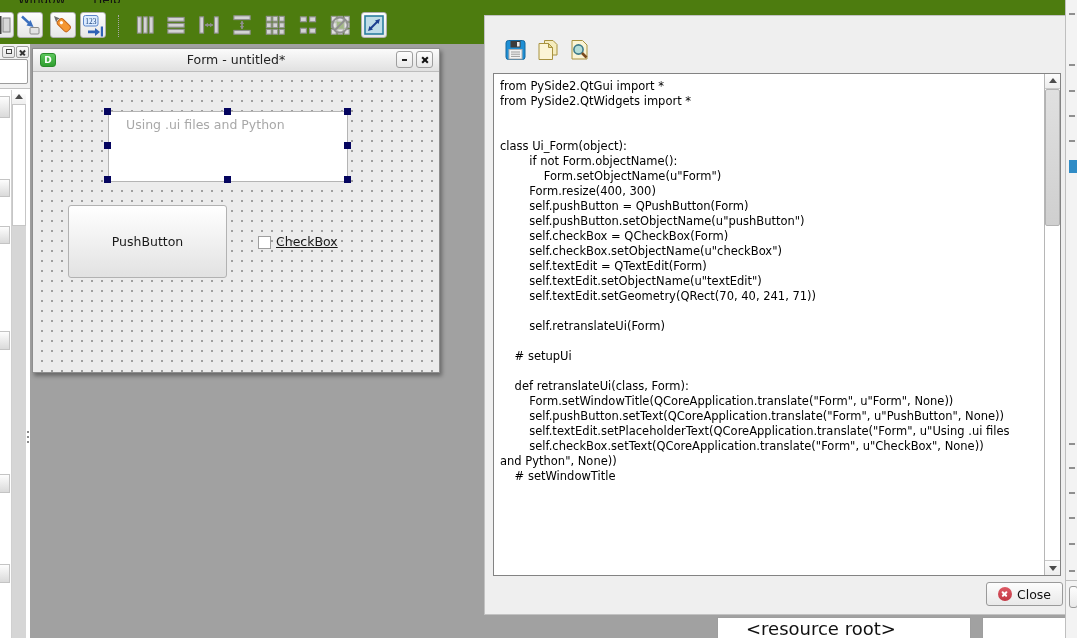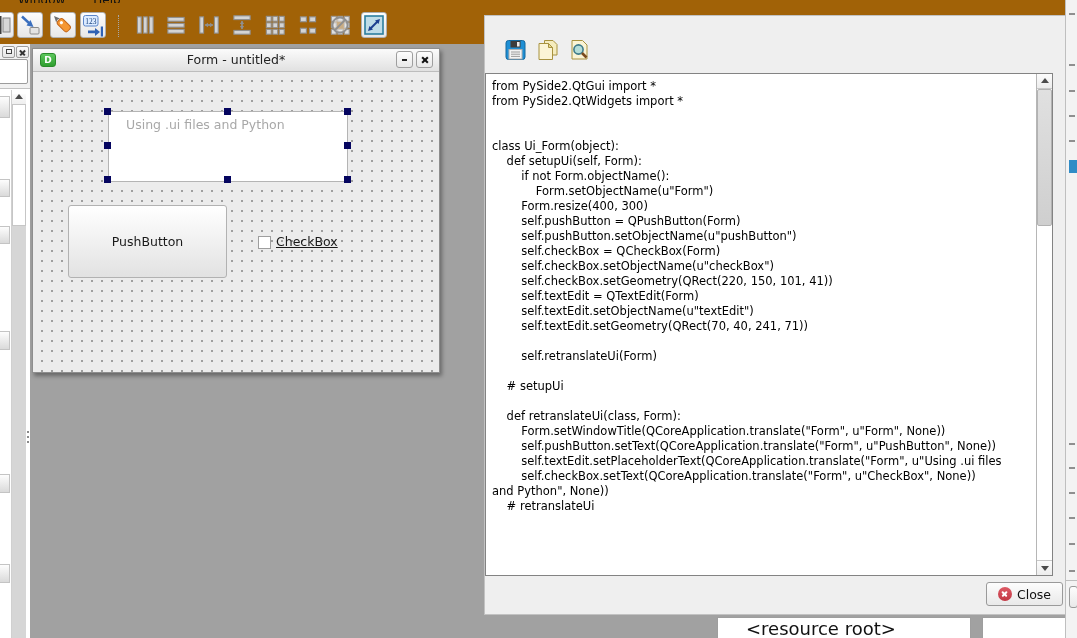--- a/index.html
+++ b/index.html
@@ -1,19 +1,19 @@
 <!DOCTYPE html>
 <html><head>
 <meta charset="utf-8">
 <style>
   * { margin:0; padding:0; box-sizing:border-box; }
   html,body { background:#d0d0d0; }
   .root {
     position:relative; width:1077px; height:638px; overflow:hidden;
-    background:#a16207; font-family:"DejaVu Sans","Liberation Sans",sans-serif;
+    background:#4d7c0f; font-family:"DejaVu Sans","Liberation Sans",sans-serif;
     color:#1a1a1a;
   }
   
   .menubar { position:absolute; left:0; top:0; width:480px; height:3px; overflow:hidden; }
   .menu-item { position:relative; top:-11px; display:inline-block; font-size:12px; color:#111; }
   .menu-item:first-child { margin-left:18px; }
   .menu-item + .menu-item { margin-left:28px; }
 
   
   .toolbar { position:absolute; left:0; top:3px; width:484px; height:41px;font-family:Liberation Serif, serif; }
@@ -61,21 +61,21 @@
   .handle { position:absolute; width:7px; height:7px; background:#05055f; }
   .w-push { position:absolute; left:35px; top:133px; width:159px; height:73px; background:linear-gradient(#ffffff,#e2e2e2); border:1px solid #b2b2b2; border-radius:3px; font-size:12.5px; color:#1a1a1a; display:flex; align-items:center; justify-content:center; }
   .w-check { position:absolute; left:225px; top:162px; height:15px; display:flex; align-items:flex-end;text-decoration:underline; }
   .w-check .box { width:13px; height:13px; background:#fff; border:1px solid #9e9e9e; }
   .w-check .lbl { margin-left:5px; font-size:12.5px; color:#1a1a1a; }
 
   
   .dialog { position:absolute; left:484px; top:15px; width:586px; height:600px; background:#efefef; border:1px solid #c2c2c2; }
   .dlg-tool { position:absolute; top:22px; width:24px; height:24px; }
   .dlg-tool svg { width:24px; height:24px; }
-  .code-box { position:absolute; left:0; top:57px; width:568px; height:503px; background:#fff; border:1px solid #838383; overflow:hidden; }
+  .code-box { position:absolute; left:8px; top:57px; width:568px; height:503px; background:#fff; border:1px solid #838383; overflow:hidden; }
   .code-lines { padding:5px 22px 0 6px; }
   .code-line { height:15px; font-size:11.5px; line-height:15px; white-space:pre; color:#000; }
   .vscroll { position:absolute; right:0; top:0; bottom:0; width:16px; background:#fff; border-left:1px solid #b6b6b6; }
   .sb-up { position:absolute; top:0; left:0; right:0; height:15px; background:linear-gradient(#fcfcfc,#ededed); border-bottom:1px solid #c8c8c8; }
   .sb-handle { position:absolute; top:15px; left:0; right:0; height:137px; background:linear-gradient(#e0e0e0,#cfcfcf); border:1px solid #b2b2b2; border-radius:2px; }
   .sb-down { position:absolute; bottom:0; left:0; right:0; height:15px; background:linear-gradient(#fcfcfc,#ededed); border-top:1px solid #c8c8c8; }
   .close-btn { position:absolute; left:501px; top:566px; width:77px; height:24px; border:1px solid #9a9a9a; border-radius:3px; background:linear-gradient(#fdfdfd,#e9e9e9); display:flex; align-items:center; justify-content:center; gap:5px; font-size:12.5px; color:#111; }
   .close-red { position:relative; width:14px; height:14px; border-radius:50%; background:linear-gradient(#dd5a65,#c23844); }
   .close-red i { position:absolute; left:3.4px; top:6.2px; width:7px; height:1.7px; background:#fff; border-radius:1px; }
   .close-red i.a { transform:rotate(45deg); } .close-red i.b { transform:rotate(-45deg); }
@@ -317,44 +317,42 @@
           <line x1="14" y1="15" x2="18.5" y2="19.5" stroke="#7a4a1e" stroke-width="2.6"></line>
         </svg>
     </div>
     <div class="code-box">
       <div class="code-lines">
         <div class="code-line">from PySide2.QtGui import *</div>
           <div class="code-line">from PySide2.QtWidgets import *</div>
           <div class="code-line"></div>
           <div class="code-line"></div>
           <div class="code-line">class Ui_Form(object):</div>
-          <div class="code-line">    def setupUi(self, Form):</div>
           <div class="code-line">        if not Form.objectName():</div>
           <div class="code-line">            Form.setObjectName(u"Form")</div>
           <div class="code-line">        Form.resize(400, 300)</div>
           <div class="code-line">        self.pushButton = QPushButton(Form)</div>
           <div class="code-line">        self.pushButton.setObjectName(u"pushButton")</div>
           <div class="code-line">        self.checkBox = QCheckBox(Form)</div>
           <div class="code-line">        self.checkBox.setObjectName(u"checkBox")</div>
-          <div class="code-line">        self.checkBox.setGeometry(QRect(220, 150, 101, 41))</div>
           <div class="code-line">        self.textEdit = QTextEdit(Form)</div>
           <div class="code-line">        self.textEdit.setObjectName(u"textEdit")</div>
           <div class="code-line">        self.textEdit.setGeometry(QRect(70, 40, 241, 71))</div>
           <div class="code-line"></div>
           <div class="code-line">        self.retranslateUi(Form)</div>
           <div class="code-line"></div>
           <div class="code-line">    # setupUi</div>
           <div class="code-line"></div>
           <div class="code-line">    def retranslateUi(class, Form):</div>
           <div class="code-line">        Form.setWindowTitle(QCoreApplication.translate("Form", u"Form", None))</div>
           <div class="code-line">        self.pushButton.setText(QCoreApplication.translate("Form", u"PushButton", None))</div>
           <div class="code-line">        self.textEdit.setPlaceholderText(QCoreApplication.translate("Form", u"Using .ui files</div>
           <div class="code-line">        self.checkBox.setText(QCoreApplication.translate("Form", u"CheckBox", None))</div>
           <div class="code-line">and Python", None))</div>
-          <div class="code-line">    # retranslateUi</div>
+          <div class="code-line">    # setWindowTitle</div>
       </div>
       <div class="vscroll">
         <div class="sb-up">
             <div class="tri-u"></div>
           </div>
         <div class="sb-handle"></div>
         <div class="sb-down">
             <div class="tri-d"></div>
           </div>
       </div>

